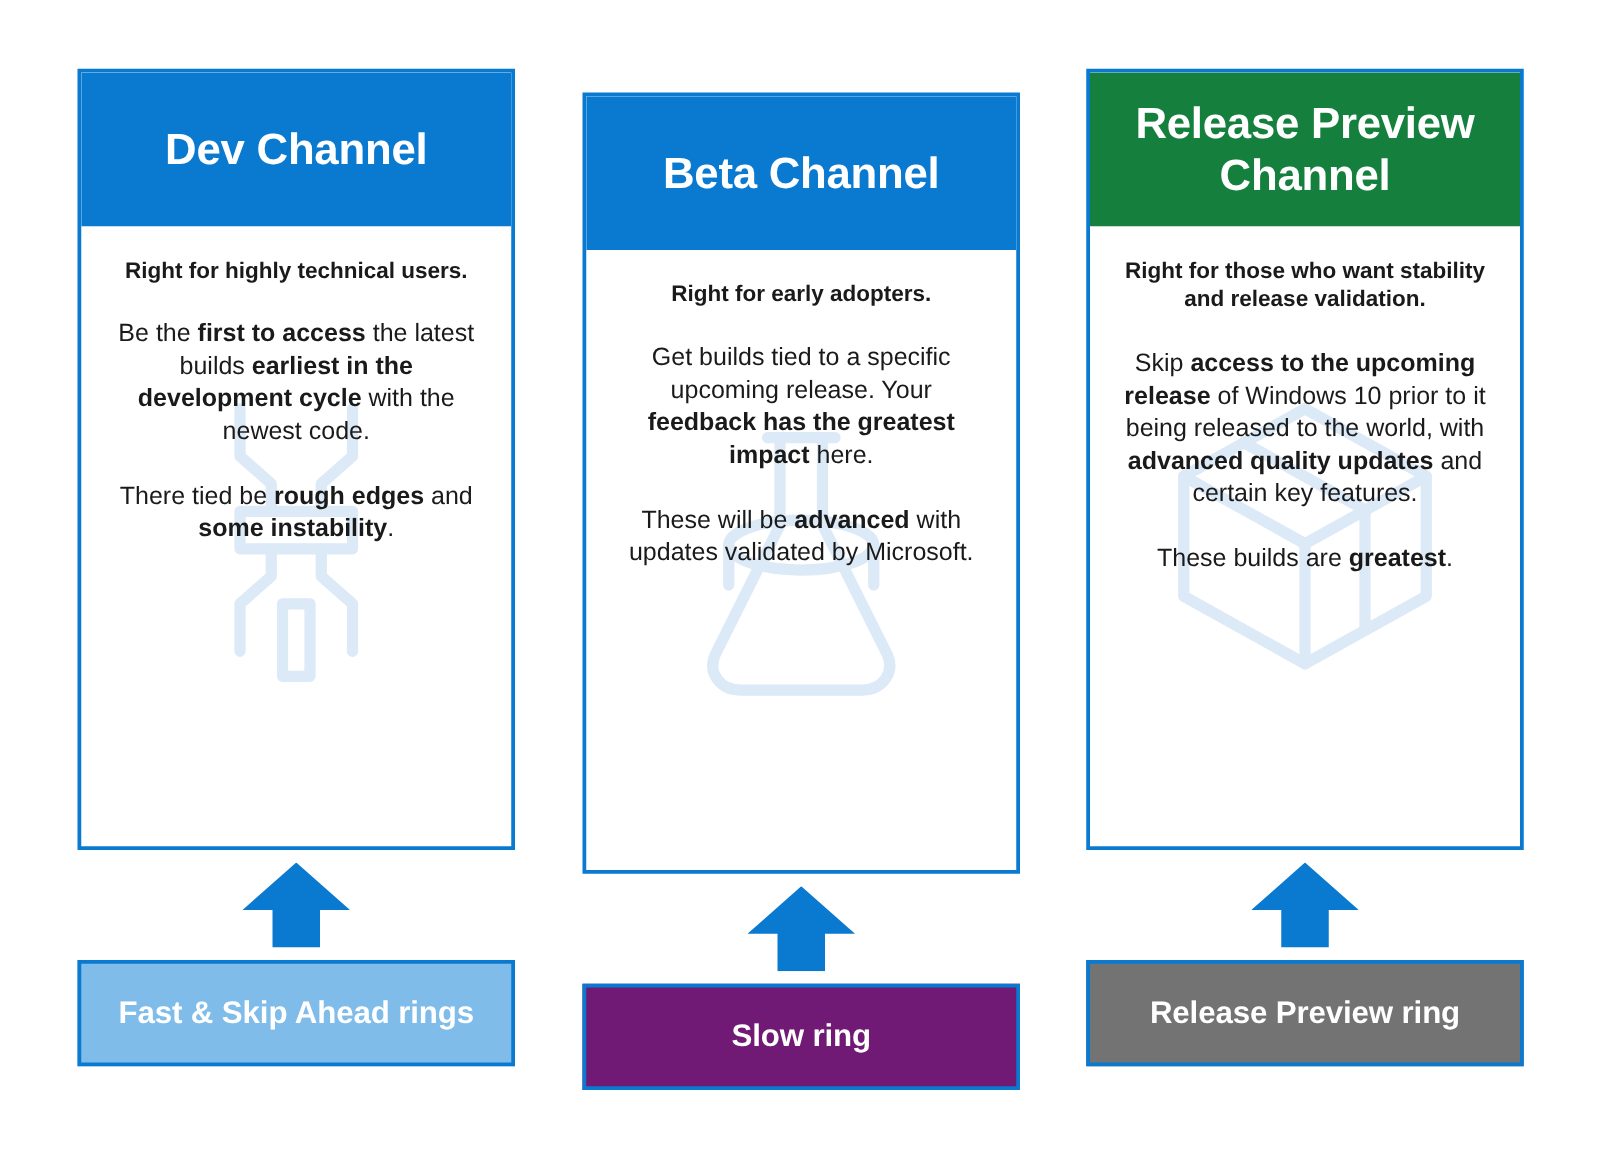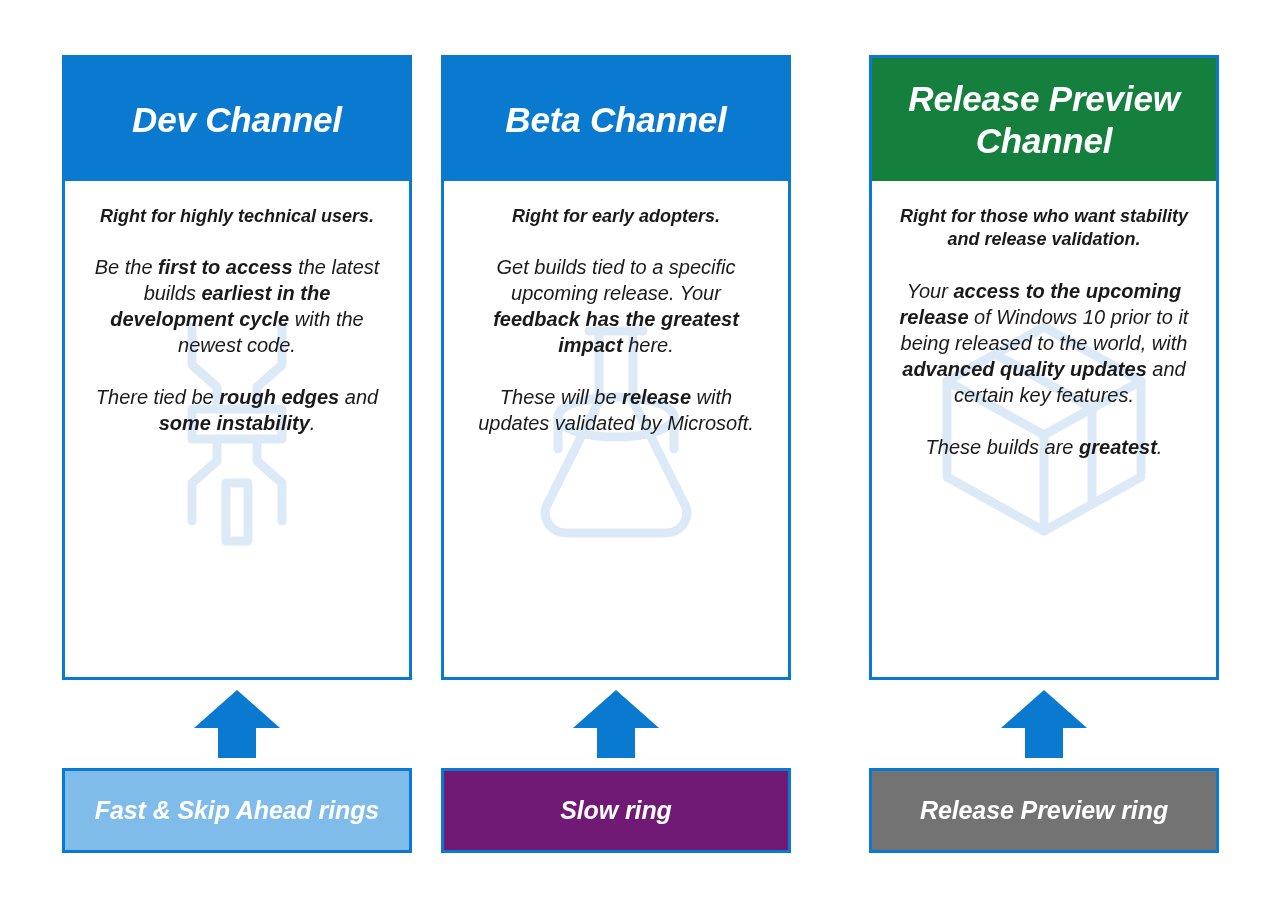--- a/index.html
+++ b/index.html
@@ -18,33 +18,32 @@
 
   .board {
     position: absolute;
     left: 0; top: 0;
     width: 1281px;
     height: 774px;
     display: flex;
     flex-direction: row;
     justify-content: flex-start;
     align-items: flex-start;
-    font-style: italic;
   }
 
   .column {
     position: absolute;
     top: 55px;
     width: 350px;
     height: 812px;
     display: flex;
     flex-direction: column;
   }
   .column.c0 { left: 62px; }
-  .column.c1 { left: 441px; }
+  .column.c1 { left: 466px; margin-top: 19px; }
   .column.c2 { left: 869px; }
 
   
   .card {
     position: relative;
     width: 350px;
     height: 625px;
     box-sizing: border-box;
     border: 3px solid #0A7AD1;
     background: #ffffff;
@@ -191,21 +190,21 @@
             <path d="M88 22 L142 22"></path>
             <path d="M98 22 L98 92 L46 196 C40 210 50 224 66 224 L164 224 C180 224 190 210 184 196 L132 92 L132 22"></path>
             <ellipse cx="115" cy="108" rx="58" ry="20"></ellipse>
             <path d="M57 108 L57 140"></path>
             <path d="M173 108 L173 140"></path>
           </g>
         </svg>
         <div class="body-text">
           <p class="lead">Right for early adopters.</p>
           <p class="para"><span>Get builds tied to a specific upcoming release. Your </span><b>feedback has the greatest impact</b><span> here.</span></p>
-          <p class="para"><span>These will be </span><b>release</b><span> with updates validated by Microsoft.</span></p>
+          <p class="para"><span>These will be </span><b>advanced</b><span> with updates validated by Microsoft.</span></p>
         </div>
       </div>
     </div>
 
     <div class="arrow-wrap">
       <svg class="arrow-svg" width="86" height="68" viewBox="0 0 86 68" aria-hidden="true">
         <polygon points="43,0 86,38 62,38 62,68 24,68 24,38 0,38" fill="#0A7AD1"></polygon>
       </svg>
     </div>
 
@@ -223,21 +222,21 @@
         <svg class="watermark" viewBox="0 0 230 240" aria-hidden="true">
           <g fill="none" stroke="#DCE9F7" stroke-width="9" stroke-linejoin="round" stroke-linecap="round">
             <path d="M115 18 L212 72 L212 168 L115 222 L18 168 L18 72 Z"></path>
             <path d="M18 72 L115 126 L212 72"></path>
             <path d="M115 126 L115 222"></path>
             <path d="M66 45 L163 99 L163 195"></path>
           </g>
         </svg>
         <div class="body-text">
           <p class="lead">Right for those who want stability and release validation.</p>
-          <p class="para"><span>Your </span><b>access to the upcoming release</b><span> of Windows 10 prior to it being released to the world, with </span><b>advanced quality updates</b><span> and certain key features.</span></p>
+          <p class="para"><span>Skip </span><b>access to the upcoming release</b><span> of Windows 10 prior to it being released to the world, with </span><b>advanced quality updates</b><span> and certain key features.</span></p>
           <p class="para"><span>These builds are </span><b>greatest</b><span>.</span></p>
         </div>
       </div>
     </div>
 
     <div class="arrow-wrap">
       <svg class="arrow-svg" width="86" height="68" viewBox="0 0 86 68" aria-hidden="true">
         <polygon points="43,0 86,38 62,38 62,68 24,68 24,38 0,38" fill="#0A7AD1"></polygon>
       </svg>
     </div>

